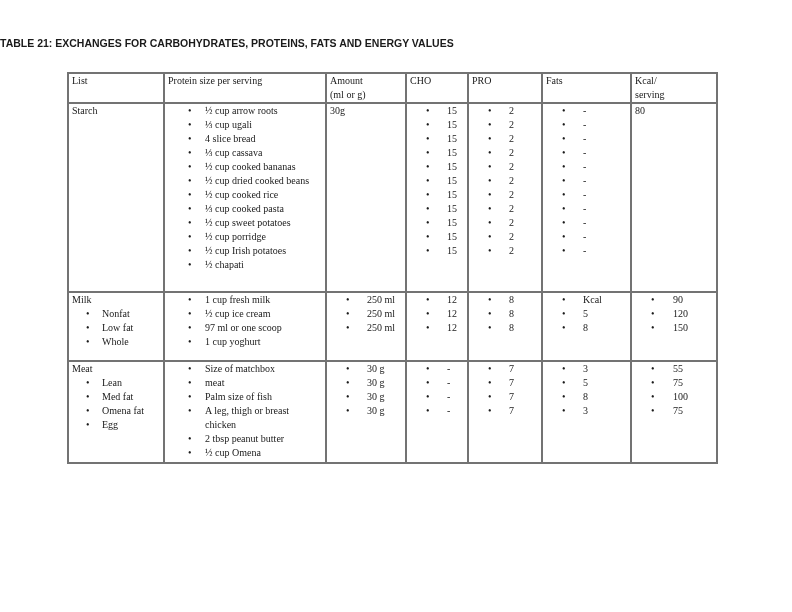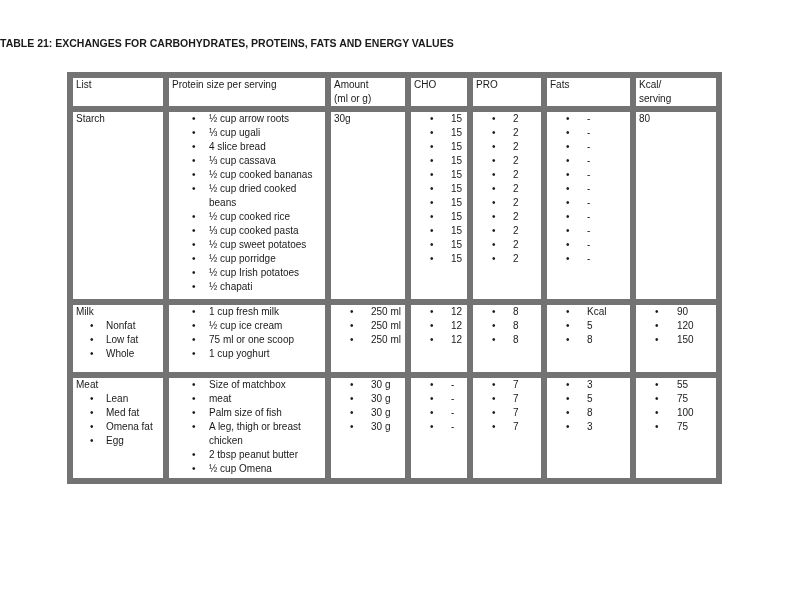--- a/index.html
+++ b/index.html
@@ -1,19 +1,19 @@
 <!DOCTYPE html>
 <html><head>
 <meta charset="utf-8">
 <style>
   html, body { margin: 0; padding: 0; background: #ffffff; }
   body { width: 792px; height: 612px; position: relative; font-family: "Liberation Sans", "DejaVu Sans", sans-serif; color: #1a1a1a; overflow: hidden; }
   .title { position: absolute; top: 37px; left: 0; width: 792px; font-size: 10.5px; font-weight: bold; letter-spacing: 0; }
   table { position: absolute; top: 72px; left: 67px; border-collapse: collapse; table-layout: fixed; width: 649px; font-size: 10px; line-height: 14px; }
-  td { border: 6px solid #737373; vertical-align: top; padding: 0 3px; }
+  td { border: 2px solid #737373; vertical-align: top; padding: 0 3px; font-family: Liberation Serif, serif; }
   col.c1 { width: 96px; } col.c2 { width: 162px; } col.c3 { width: 80px; }
   col.c4 { width: 62px; } col.c5 { width: 74px; } col.c6 { width: 89px; } col.c7 { width: 86px; }
   .hdr td { height: 26px; }
   .center { text-align: left; }
   ul { margin: 0; padding: 0; list-style: none; }
   li { position: relative; }
   .blist li { padding-left: 30px; }
   .blist li::before { content: "\2022"; position: absolute; left: 14px; }
   .plist li { padding-left: 37px; }
   .plist li::before { content: "\2022"; position: absolute; left: 20px; }
@@ -134,21 +134,21 @@
           <ul class="blist">
             <li>Nonfat</li>
             <li>Low fat</li>
             <li>Whole</li>
           </ul>
         </td>
     <td>
           <ul class="plist">
             <li>1 cup fresh milk</li>
             <li>½ cup ice cream</li>
-            <li>75 ml or one scoop</li>
+            <li>97 ml or one scoop</li>
             <li>1 cup yoghurt</li>
           </ul>
         </td>
     <td>
           <ul class="nlist">
             <li>250 ml</li>
             <li>250 ml</li>
             <li>250 ml</li>
           </ul>
         </td>

